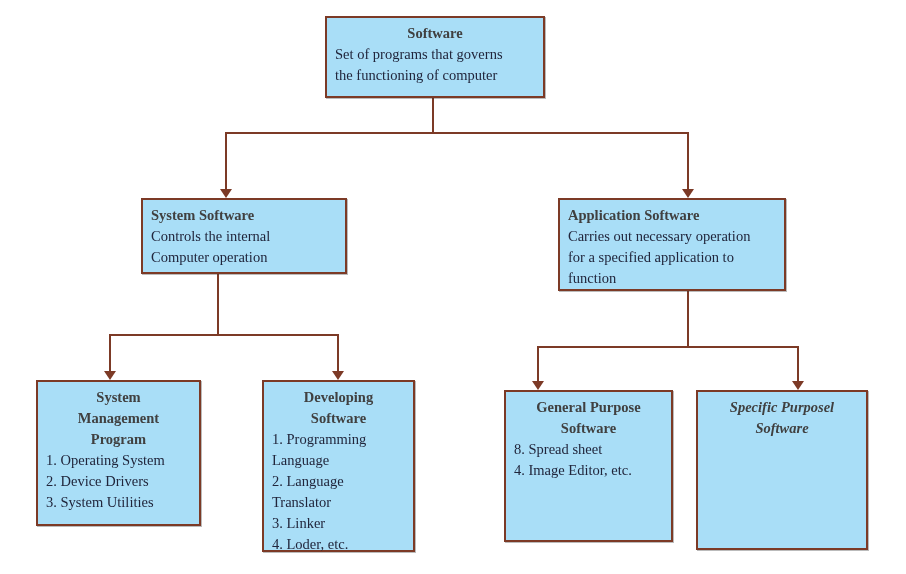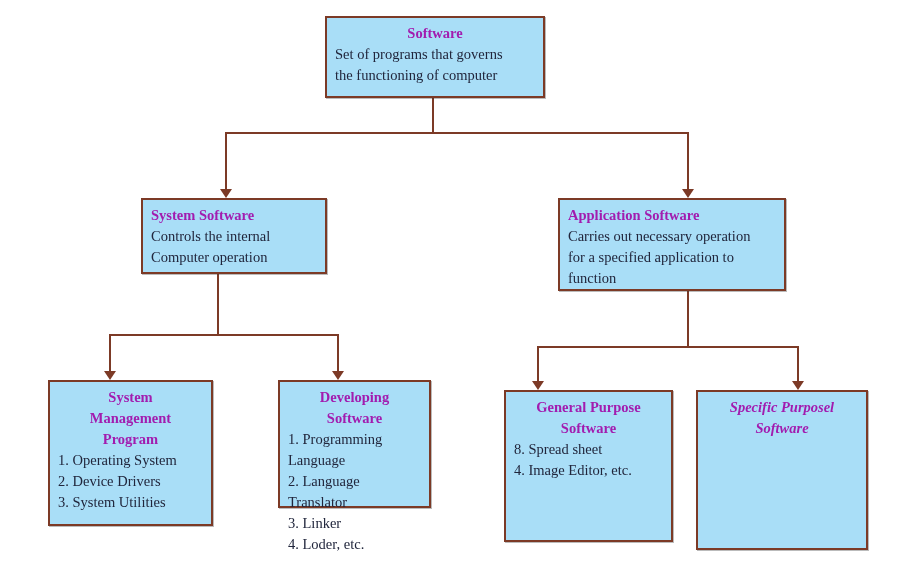--- a/index.html
+++ b/index.html
@@ -27,33 +27,33 @@
     border: 2px solid var(--box-border);
     color: var(--text-color);
     font-size: 14.5px;
     line-height: 21px;
     padding: 5px 8px;
     z-index: 2;
     box-shadow: 1px 1px 0 rgba(60,60,60,0.35);
   }
   .node-title {
     font-weight: bold;
-    color: #a21caf;
+    color: #404040;
     white-space: pre-line;
   }
   .title-center { text-align: center; }
   .node-body { white-space: pre-line; }
   .node-list div { text-align: left; }
 
   
   #node-software               { left: 325px; top: 16px;  width: 220px; height: 82px; }
-  #node-system-software        { left: 141px; top: 198px; width: 186px; height: 76px; }
+  #node-system-software        { left: 141px; top: 198px; width: 206px; height: 76px; }
   #node-application-software   { left: 558px; top: 198px; width: 228px; height: 93px; }
-  #node-system-management      { left: 48px;  top: 380px; width: 165px; height: 146px; }
-  #node-developing-software    { left: 278px; top: 380px; width: 153px; height: 128px; }
+  #node-system-management      { left: 36px;  top: 380px; width: 165px; height: 146px; }
+  #node-developing-software    { left: 262px; top: 380px; width: 153px; height: 172px; }
   #node-general-purpose        { left: 463px; top: 390px; width: 169px; height: 152px; margin-left: 41px; }
   #node-specific-purpose       { left: 696px; top: 390px; width: 172px; height: 160px; font-style: italic; }
 
   
   .h-line, .v-line {
     position: absolute;
     background: var(--line-color);
     z-index: 1;
   }
   .h-line { height: 2px; }

